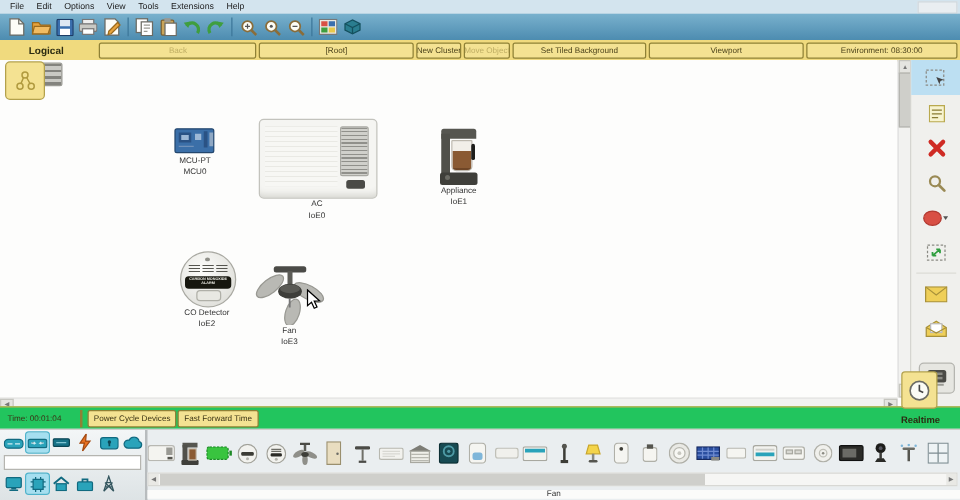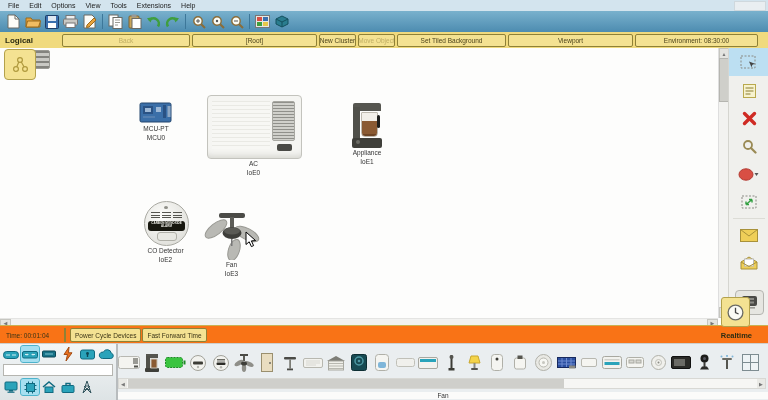--- a/index.html
+++ b/index.html
@@ -15,21 +15,21 @@
 
   
   #toolbar{position:absolute;top:11px;left:0;right:0;height:21px;
            background:linear-gradient(#79b1cd,#4d8cb0);display:flex;align-items:center;padding-left:4px}
   .tb-icon{width:19px;height:17px;display:flex;align-items:center;justify-content:center}
   .tb-sep{width:1px;height:15px;background:#3d7799;margin:0 3px}
 
   
   #navbar{position:absolute;top:32px;left:0;right:0;height:16px;background:#f0da7e;
           border-bottom:1px solid #c9b252;display:flex;align-items:center}
-  .nav-label{font-weight:bold;font-size:8px;color:#2c2c12;padding-left:5px;width:57px}
+  .nav-label{font-weight:bold;font-size:8px;color:#2c2c12;padding-left:23px;width:57px}
   .nav-btn{height:11px;border:1px solid #8f8136;background:#f4e292;border-radius:2px;
            font-size:6.5px;color:#4c431b;display:flex;align-items:center;justify-content:center;
            margin-right:2px;white-space:nowrap;overflow:hidden}
   .nav-btn.disabled{color:#bfae64}
   .nbw0{width:126px}.nbw1{width:123px}.nbw2{width:35px}.nbw3{width:35px}
   .nbw4{width:107px}.nbw5{width:123px}.nbw6{width:121px}
 
   
   #canvas{position:absolute;top:48px;left:0;width:718px;height:270px;background:#fdfdfc}
   .ws-tab{position:absolute;left:4px;top:1px;width:30px;height:29px;background:#f4e292;
@@ -92,21 +92,21 @@
   .tool-sep{height:1px;background:#dcdcd6;margin:2px 4px}
 
   
   #sim-toggle{position:absolute;right:1px;top:290px;width:48px;height:38px;z-index:10}
   .sim-btn{position:absolute;right:3px;top:0;width:27px;height:23px;background:#e6e6e1;border:1px solid #b5b5b0;
            border-radius:4px;display:flex;align-items:center;justify-content:center}
   .rt-tab{position:absolute;left:2px;top:7px;width:27px;height:28px;background:#f4e292;border:1px solid #b3a14c;
           border-radius:3px;display:flex;align-items:center;justify-content:center}
 
   
-  #statusbar{position:absolute;top:325px;left:0;right:0;height:18px;background:#f97316;border-top:1px solid #c9b252;
+  #statusbar{position:absolute;top:325px;left:0;right:0;height:18px;background:#22c55e;border-top:1px solid #c9b252;
              display:flex;align-items:center}
   .time-box{padding:0 6px;font-size:6.5px;color:#3a3315;width:52px}
   .sb-div{width:2px;height:14px;background:#8f8136;margin-right:4px}
   .sb-btn{height:12px;border:1px solid #8f8136;background:#f4e292;border-radius:2px;font-size:6.5px;color:#3a3315;
           display:flex;align-items:center;padding:0 4px;margin-right:1px;white-space:nowrap}
   .rt-label{position:absolute;right:16px;top:5px;font-weight:bold;font-size:7.5px;color:#2c2c12}
 
   
   #palette{position:absolute;top:343px;left:0;right:0;height:57px;background:#eaeef0;border-top:1px solid #cfcfcc}
   #cat-box{position:absolute;left:0;top:0;width:116px;height:57px;border-right:2px solid #b8bcbe;

